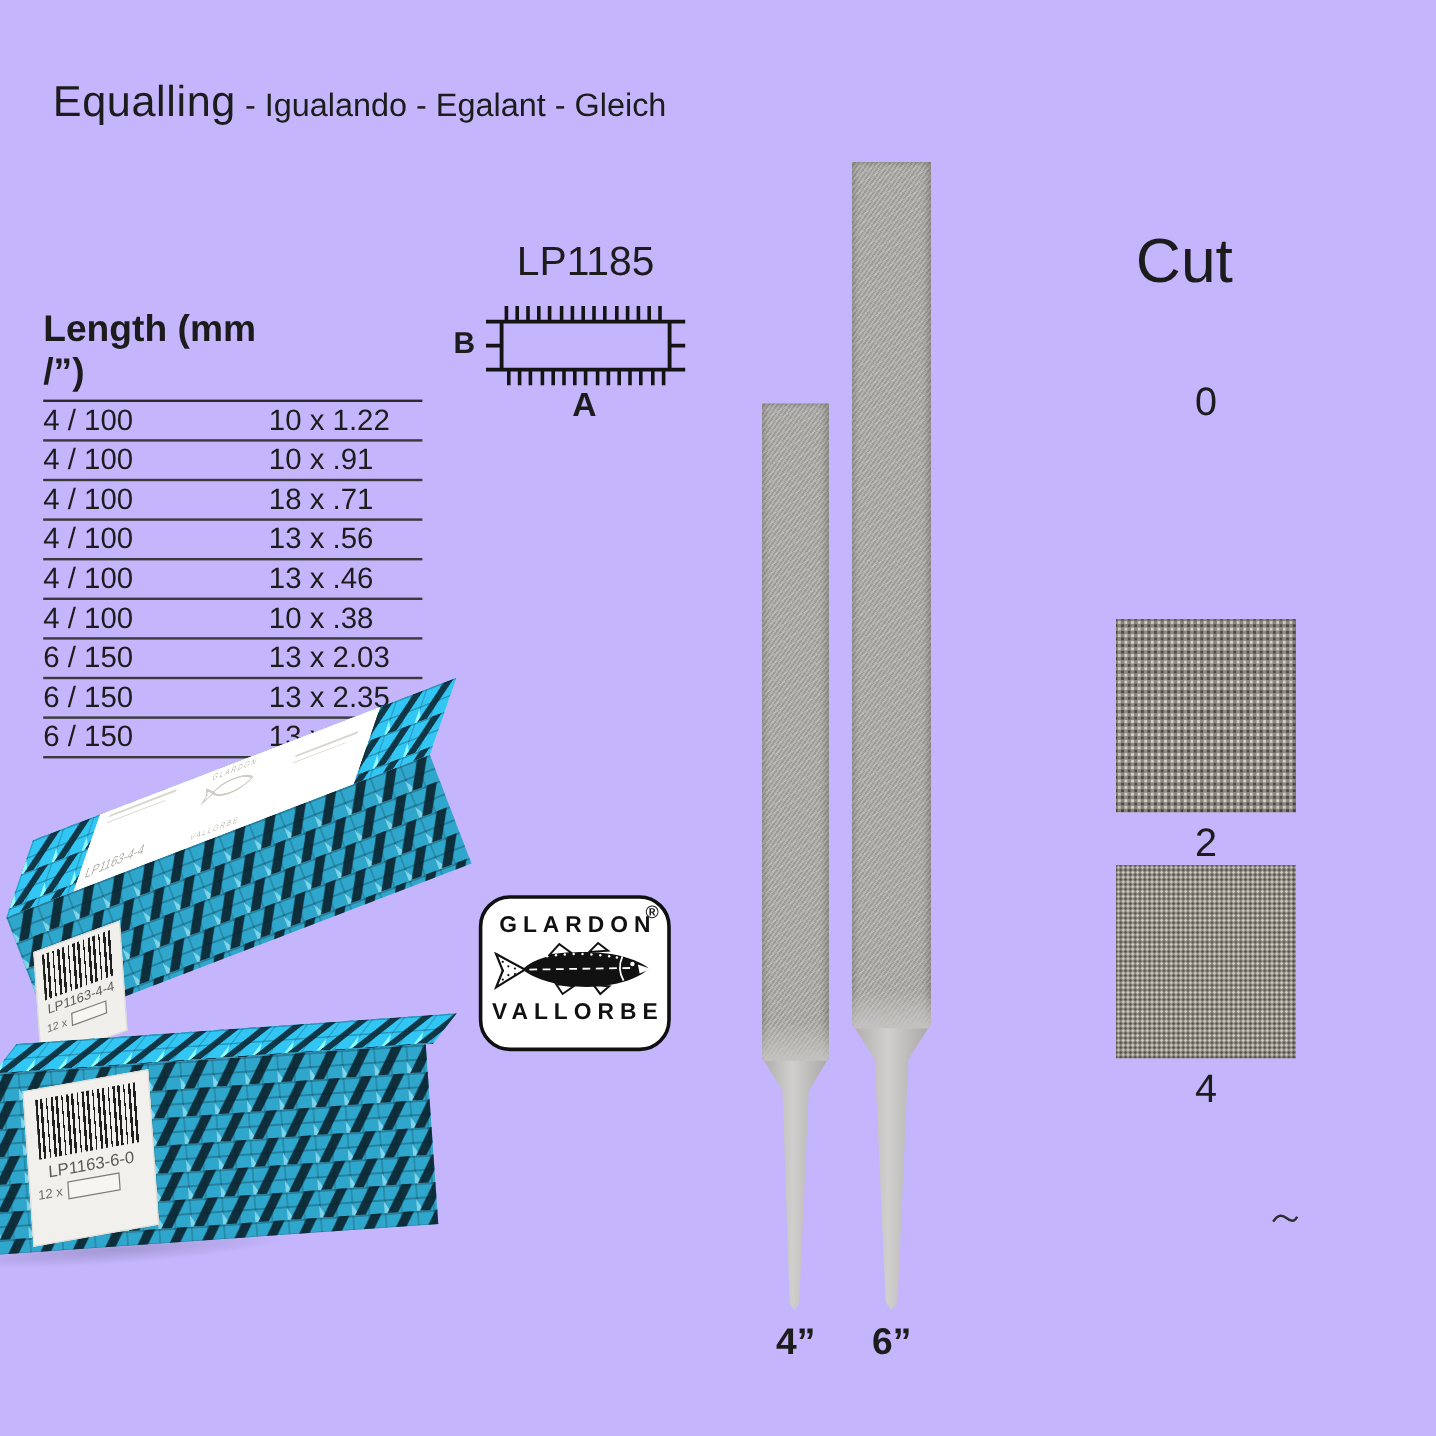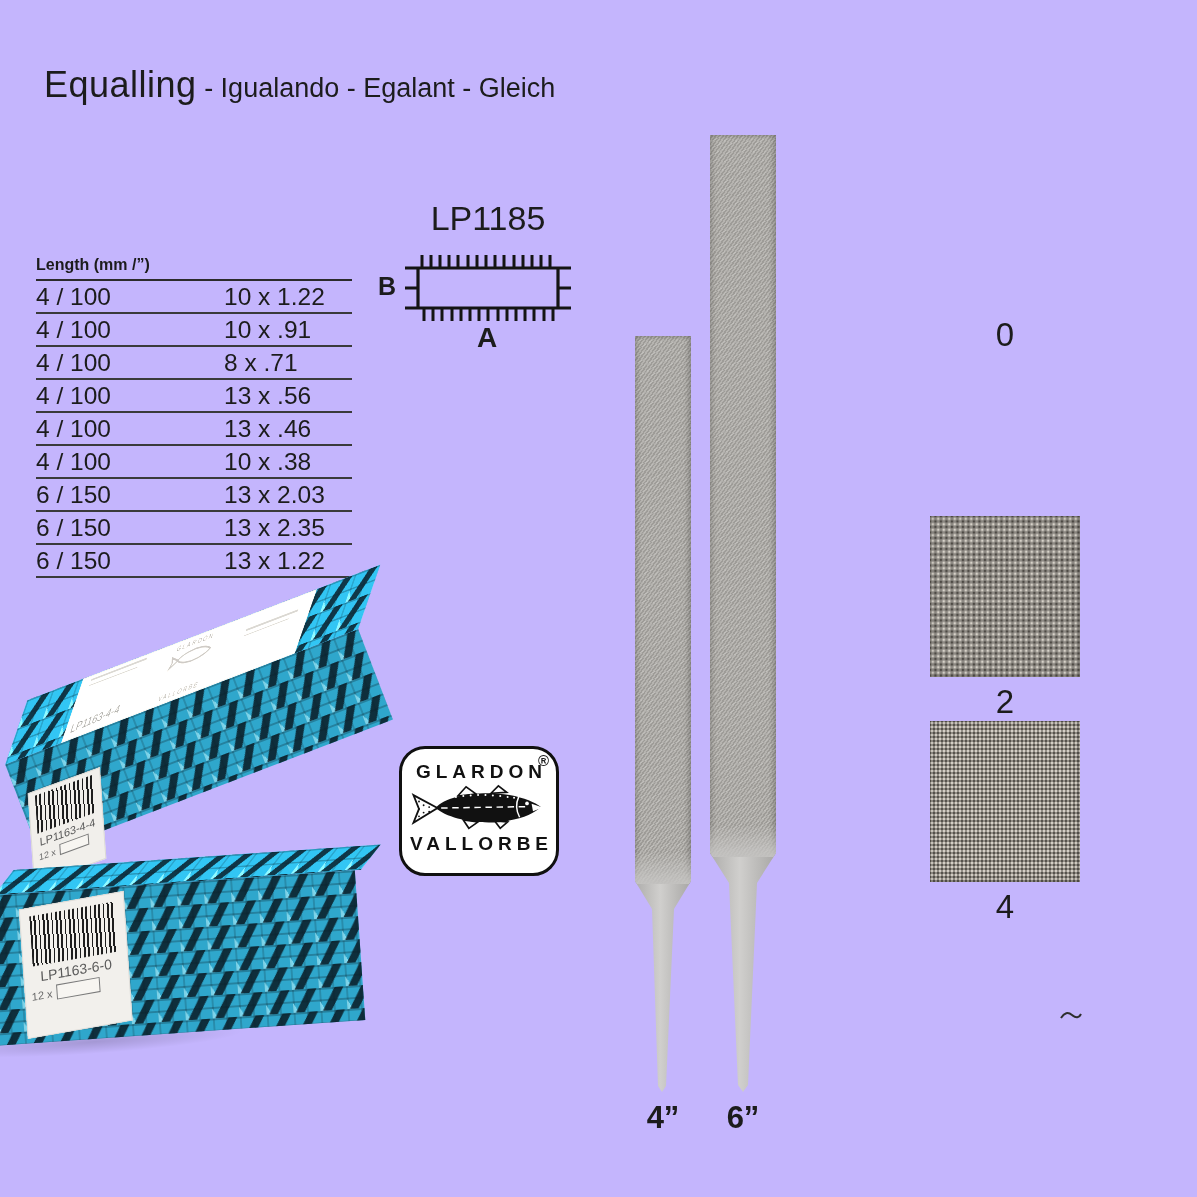--- a/index.html
+++ b/index.html
@@ -8,21 +8,21 @@
 
   
   .title-row{position:absolute;left:44px;top:64px;white-space:nowrap;}
   .title-main{font-size:36px;font-weight:500;letter-spacing:.5px;}
   .title-sub{font-size:27px;font-weight:400;}
 
   
   .size-heading{position:absolute;left:36px;top:188px;width:316px;text-align:center;
                 font-size:52px;font-weight:500;}
   .size-table{position:absolute;left:36px;top:256px;width:316px;}
-  .thead{display:flex;font-weight:700;font-size:16px;padding-bottom:5px;
+  .thead{display:flex;font-weight:700;font-size:31px;padding-bottom:5px;
          border-bottom:2.5px solid #2b2b2b;}
   .c1{width:188px;}
   .c2{flex:1;}
   .trow{display:flex;height:31px;align-items:center;font-size:24.5px;
         border-bottom:2px solid #3a3a3a;}
 
   
   .lp-model{position:absolute;left:398px;top:199px;width:180px;text-align:center;
             font-size:34px;font-weight:500;}
   .cross-svg{position:absolute;left:398px;top:240px;}
@@ -146,21 +146,21 @@
     <div class="trow">
         <span class="c1">4 / 100</span>
         <span class="c2">10 x 1.22</span>
       </div>
     <div class="trow">
         <span class="c1">4 / 100</span>
         <span class="c2">10 x .91</span>
       </div>
     <div class="trow">
         <span class="c1">4 / 100</span>
-        <span class="c2">8 x .71</span>
+        <span class="c2">18 x .71</span>
       </div>
     <div class="trow">
         <span class="c1">4 / 100</span>
         <span class="c2">13 x .56</span>
       </div>
     <div class="trow">
         <span class="c1">4 / 100</span>
         <span class="c2">13 x .46</span>
       </div>
     <div class="trow">
@@ -198,20 +198,21 @@
     <div class="file-smooth"></div>
   </div>
   <div class="file file4">
     <div class="file-tex"></div>
     <div class="file-fade"></div>
     <div class="file-smooth"></div>
   </div>
   <div class="file-label fl4">4”</div>
   <div class="file-label fl6">6”</div>
 
+  <div class="cut-heading">Cut</div>
   <figure class="swatch s0">
     <div class="sw-tex"></div>
     <figcaption>0</figcaption>
   </figure>
   <figure class="swatch s2 sw2">
     <div class="sw-tex"></div>
     <figcaption>2</figcaption>
   </figure>
   <figure class="swatch s4 sw4">
     <div class="sw-tex"></div>

